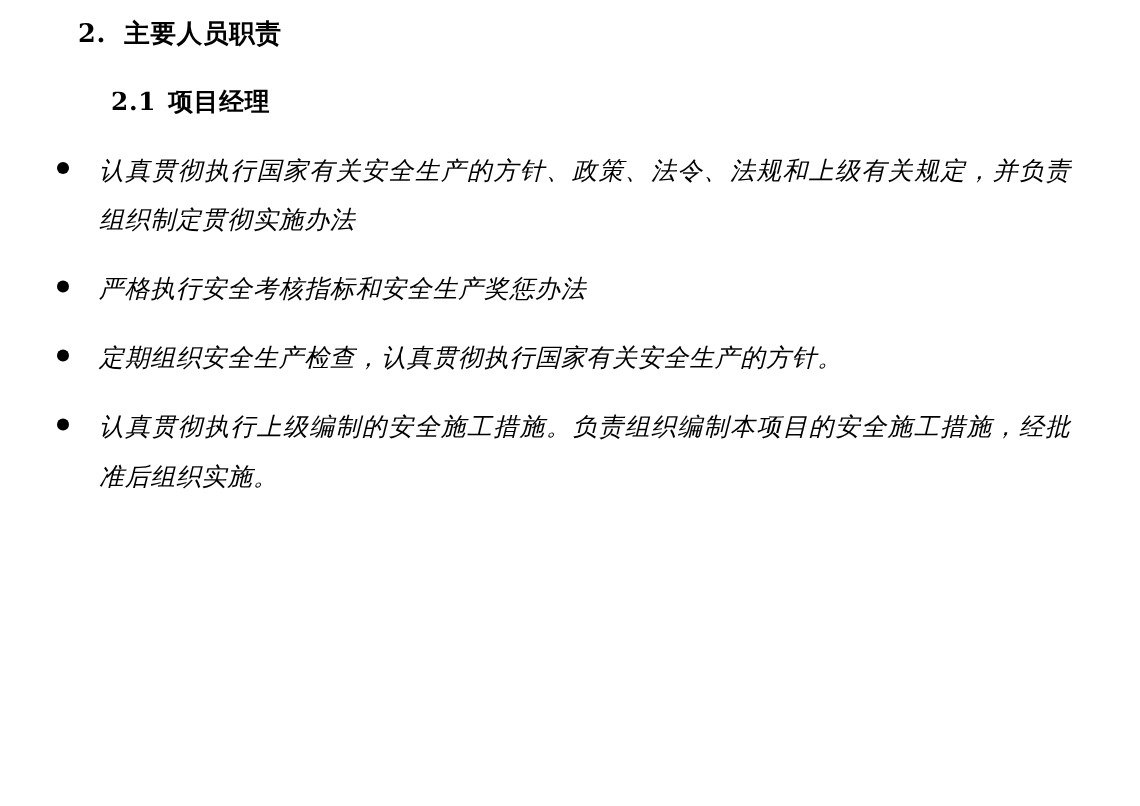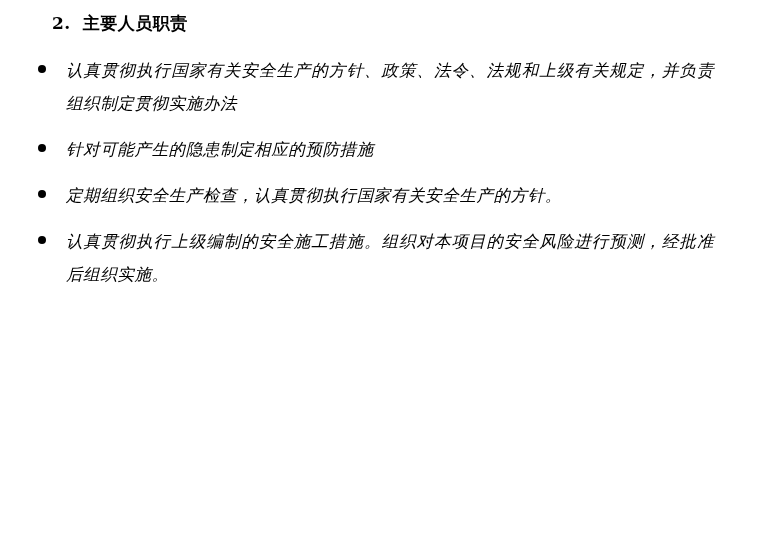--- a/index.html
+++ b/index.html
@@ -74,33 +74,36 @@
 </style>
 </head>
 <body>
 
 <div class="page">
 
   <div class="heading-1">
     <span class="num">2.</span><span>主要人员职责</span>
   </div>
 
+  <div class="heading-2">
+    <span class="num">2.1</span><span>项目经理</span>
+  </div>
 
   <ul class="bullet-list">
     <li class="bullet-item">
       <span class="dot"></span>
       <span class="txt">认真贯彻执行国家有关安全生产的方针、政策、法令、法规和上级有关规定，并负责组织制定贯彻实施办法</span>
     </li>
     <li class="bullet-item">
       <span class="dot"></span>
-      <span class="txt">针对可能产生的隐患制定相应的预防措施</span>
+      <span class="txt">严格执行安全考核指标和安全生产奖惩办法</span>
     </li>
     <li class="bullet-item">
       <span class="dot"></span>
       <span class="txt">定期组织安全生产检查，认真贯彻执行国家有关安全生产的方针。</span>
     </li>
     <li class="bullet-item">
       <span class="dot"></span>
-      <span class="txt">认真贯彻执行上级编制的安全施工措施。组织对本项目的安全风险进行预测，经批准后组织实施。</span>
+      <span class="txt">认真贯彻执行上级编制的安全施工措施。负责组织编制本项目的安全施工措施，经批准后组织实施。</span>
     </li>
   </ul>
 
 </div>
 
 </body></html>

